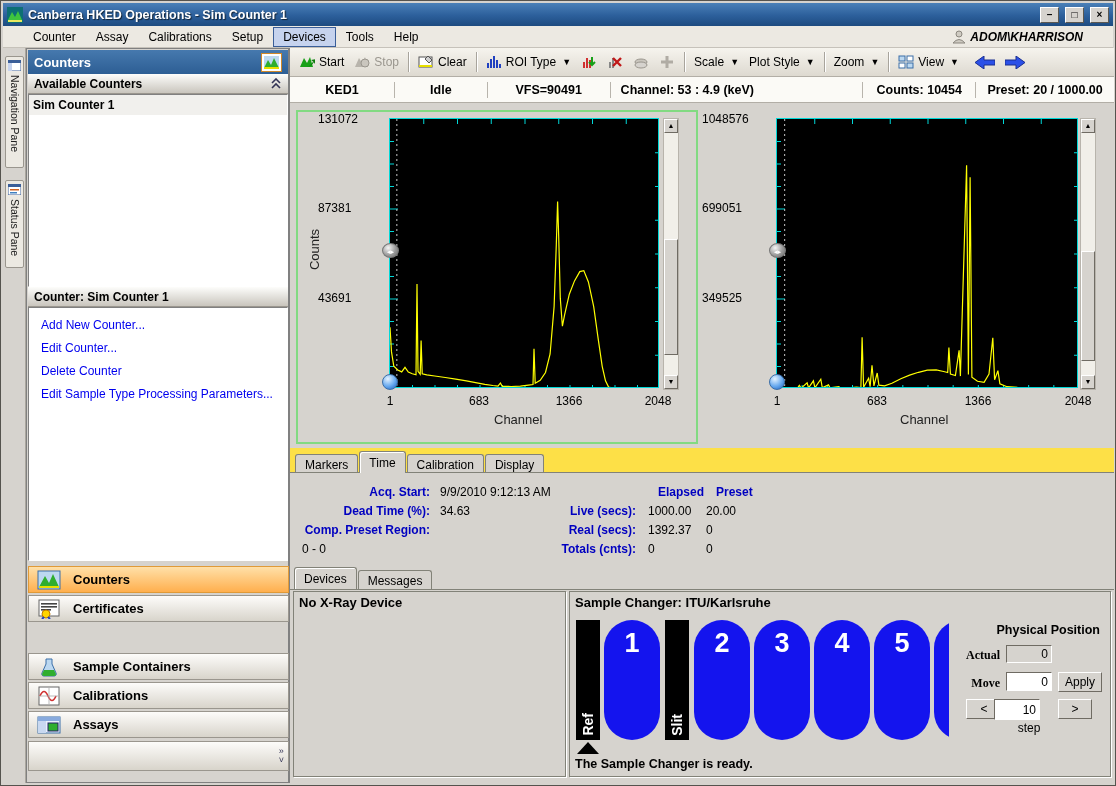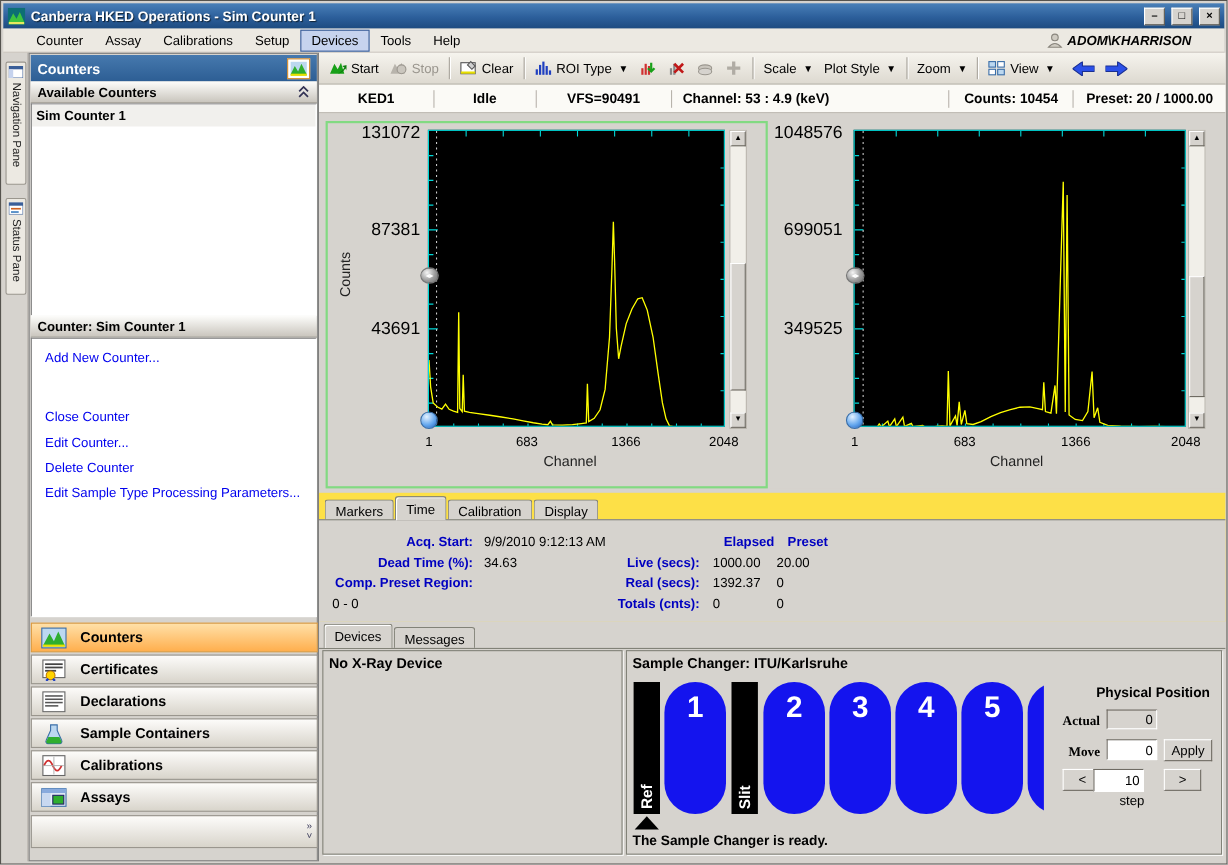--- a/index.html
+++ b/index.html
@@ -73,21 +73,21 @@
 
   .statusrow { position:absolute; left:0; top:29px; width:824px; height:26px; background:#fbfaf6;
     border-bottom:1px solid #b2aea6; display:flex; align-items:center; font-weight:bold; font-size:12.5px; }
   .seg { text-align:center; white-space:nowrap; }
   .ssep { width:1px; height:16px; background:#b8b4ac; }
 
   
   .charts { position:absolute; left:0; top:55px; width:824px; height:345px; }
   .chartframe { position:absolute; top:7px; height:334px; background:#d6d3ce; }
   .chartframe.selected { border:2px solid #82da82; }
-  .ylab { position:absolute; text-align:right; font-size:16px; width:64px; }
+  .ylab { position:absolute; text-align:left; font-size:12px; width:64px; }
   .xlab { position:absolute; text-align:center; font-size:12px; }
   .axis-title { position:absolute; font-size:13px; color:#222; }
   .plot { position:absolute; background:#000; border:1px solid #00d8d8; }
   .counts-vert { transform:rotate(-90deg); transform-origin:center; }
 
   .vscroll { position:absolute; width:16px; background:#f1efe9; border:1px solid #b8b4ac; }
   .sbbtn { position:absolute; left:0; width:14px; height:14px; background:#d6d3ce;
     border:1px solid; border-color:#fff #6f6b63 #6f6b63 #fff; font-size:7px; line-height:12px; text-align:center; }
   .sbthumb { position:absolute; left:0; width:14px; background:#d6d3ce;
     border:1px solid; border-color:#fff #6f6b63 #6f6b63 #fff; }
@@ -218,21 +218,20 @@
           </svg>
       </div>
       <div class="whitebox" style="top:45px;height:193px;">
         <div class="lb-item">Sim Counter 1</div>
       </div>
       <div class="sb-subheader" style="top:238px;">
         <span>Counter: Sim Counter 1</span>
       </div>
       <div class="whitebox" style="top:258px;height:254px;">
         <div class="link" style="margin-top:10px;">Add New Counter...</div>
-        <div class="link" style="margin-top:40px;">Close Counter</div>
         <div class="link" style="margin-top:9px;">Edit Counter...</div>
         <div class="link" style="margin-top:9px;">Delete Counter</div>
         <div class="link" style="margin-top:9px;">Edit Sample Type Processing Parameters...</div>
       </div>
 
       <div class="navbtn active" style="top:517px;">
         <svg class="nicon" viewBox="0 0 24 20">
           <rect x="1" y="1" width="22" height="18" fill="#bcd8f0" stroke="#3a6ea8"></rect>
           <path d="M2 17 L8 6 L12 13 L16 4 L22 17 Z" fill="#2fae2f"></path>
             <rect x="2" y="16" width="20" height="2" fill="#e8e000"></rect>
@@ -242,32 +241,20 @@
       <div class="navbtn" style="top:546px;">
         <svg class="nicon" viewBox="0 0 24 20">
           <rect x="2" y="1" width="20" height="16" fill="#fff" stroke="#666"></rect>
           <rect x="4" y="4" width="16" height="1.6" fill="#444"></rect>
             <rect x="4" y="7" width="16" height="1.6" fill="#444"></rect>
           <rect x="4" y="10" width="10" height="1.6" fill="#444"></rect>
           <circle cx="9" cy="15" r="4" fill="#ffd400" stroke="#c07800"></circle>
             <path d="M7 18 l-2 2 M11 18 l2 2" stroke="#2040c0" stroke-width="2"></path>
           </svg>
         <span>Certificates</span>
-      </div>
-      <div class="navbtn" style="top:575px;">
-        <svg class="nicon" viewBox="0 0 24 20">
-          <rect x="2" y="1" width="20" height="18" fill="#fff" stroke="#666"></rect>
-          <g fill="#555">
-              <rect x="4" y="4" width="16" height="1.4"></rect>
-              <rect x="4" y="7" width="16" height="1.4"></rect>
-          <rect x="4" y="10" width="16" height="1.4"></rect>
-              <rect x="4" y="13" width="12" height="1.4"></rect>
-            </g>
-          </svg>
-        <span>Declarations</span>
       </div>
       <div class="navbtn" style="top:604px;">
         <svg class="nicon" viewBox="0 0 24 20">
           <path d="M9 2 h6 v5 l4 9 a2 2 0 0 1 -2 3 h-10 a2 2 0 0 1 -2 -3 l4 -9 Z" fill="#bcd8f0" stroke="#3a6ea8"></path>
           <path d="M7 13 h10 l2 4 a2 2 0 0 1 -2 2 h-10 a2 2 0 0 1 -2 -2 Z" fill="#2fae2f"></path>
           </svg>
         <span>Sample Containers</span>
       </div>
       <div class="navbtn" style="top:633px;">
         <svg class="nicon" viewBox="0 0 24 20">

